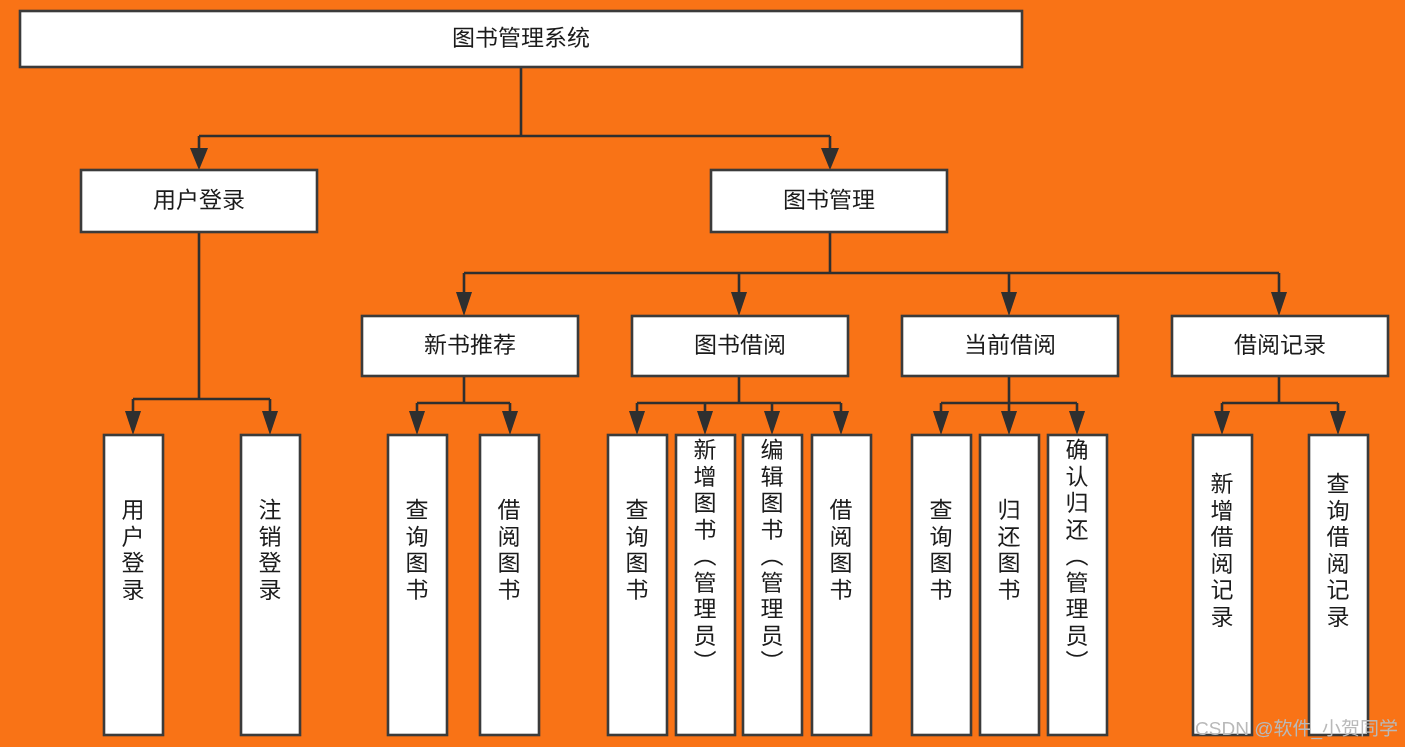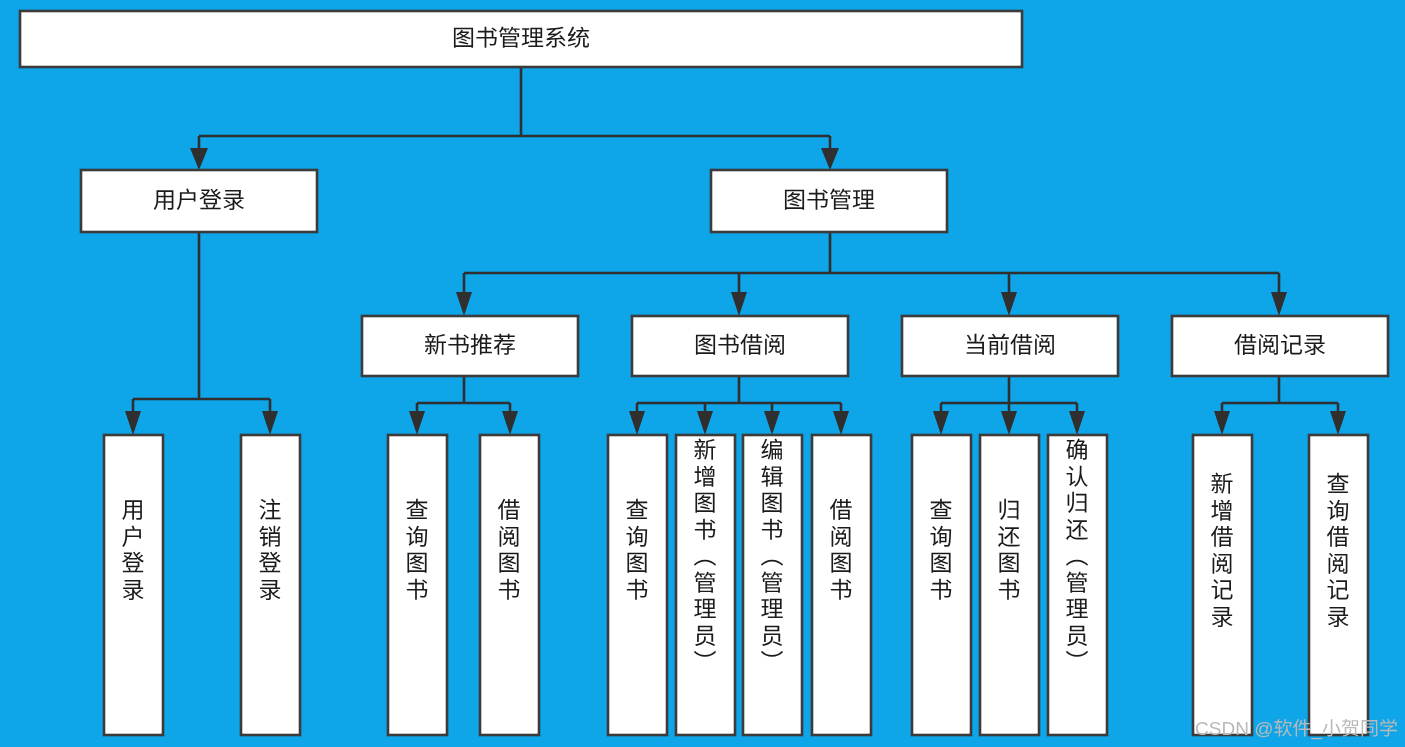--- a/index.html
+++ b/index.html
@@ -11,21 +11,21 @@
   body {
     width: 1405px;
     height: 747px;
     font-family: "Liberation Sans", "DejaVu Sans", sans-serif;
     overflow: hidden;
   }
   #diagram-root {
     position: relative;
     width: 1405px;
     height: 747px;
-    background: #0ea5e9;
+    background: #f97316;
   }
   svg.diagram-canvas {
     position: absolute;
     left: 0;
     top: 0;
     width: 1405px;
     height: 747px;
     display: block;
   }
   .node-box {

